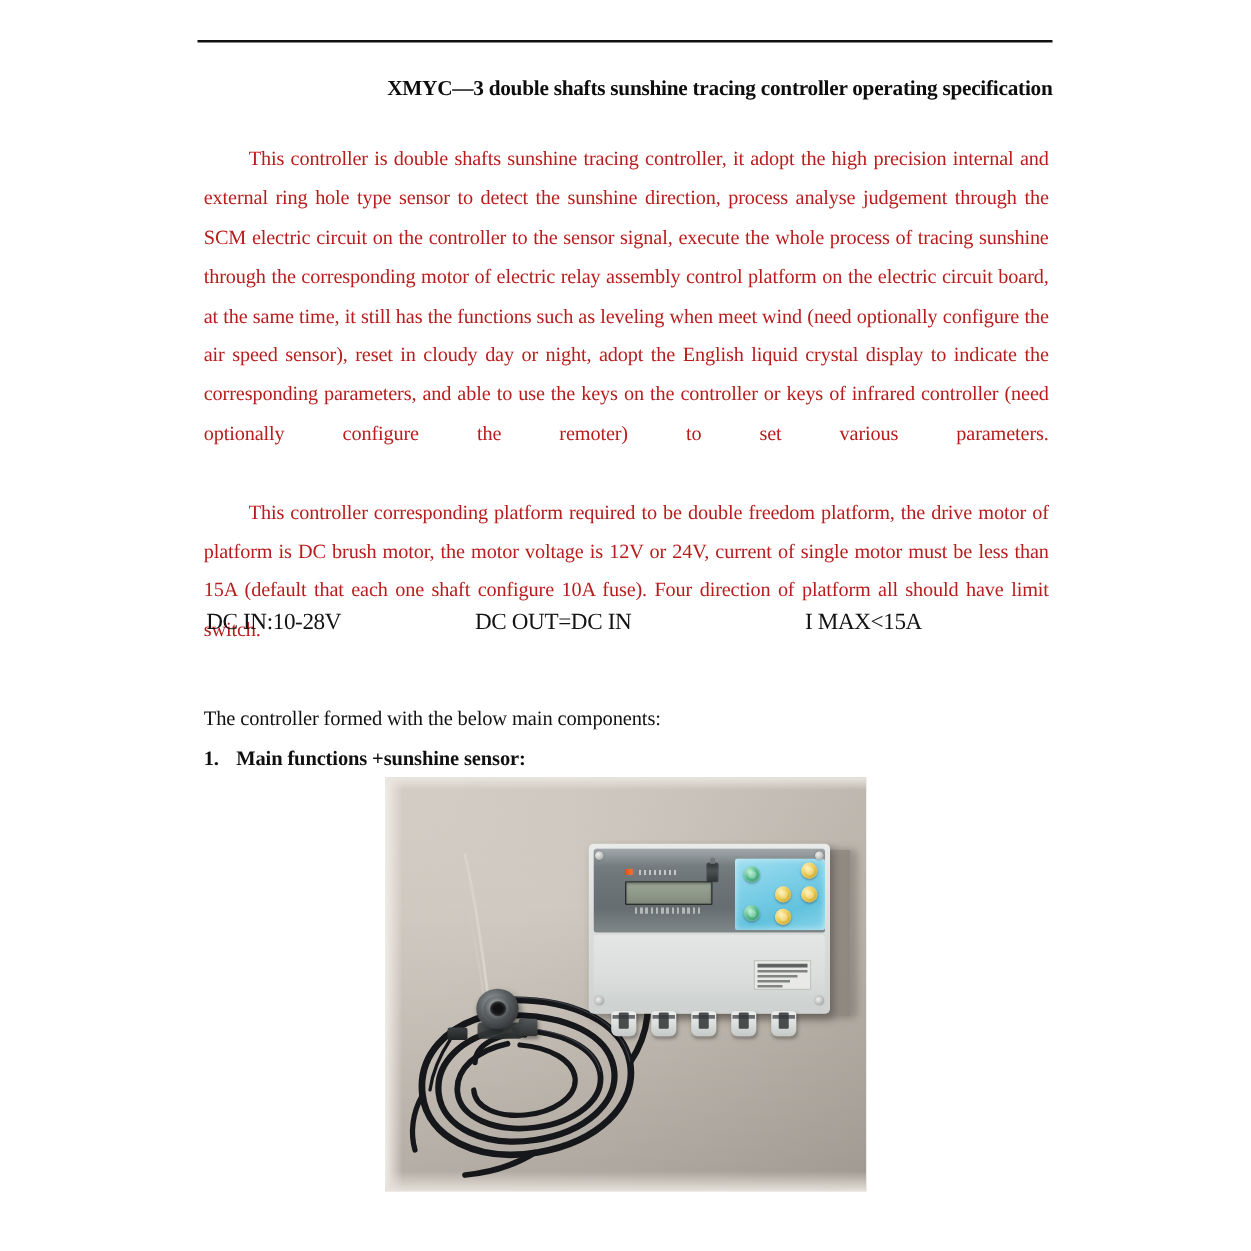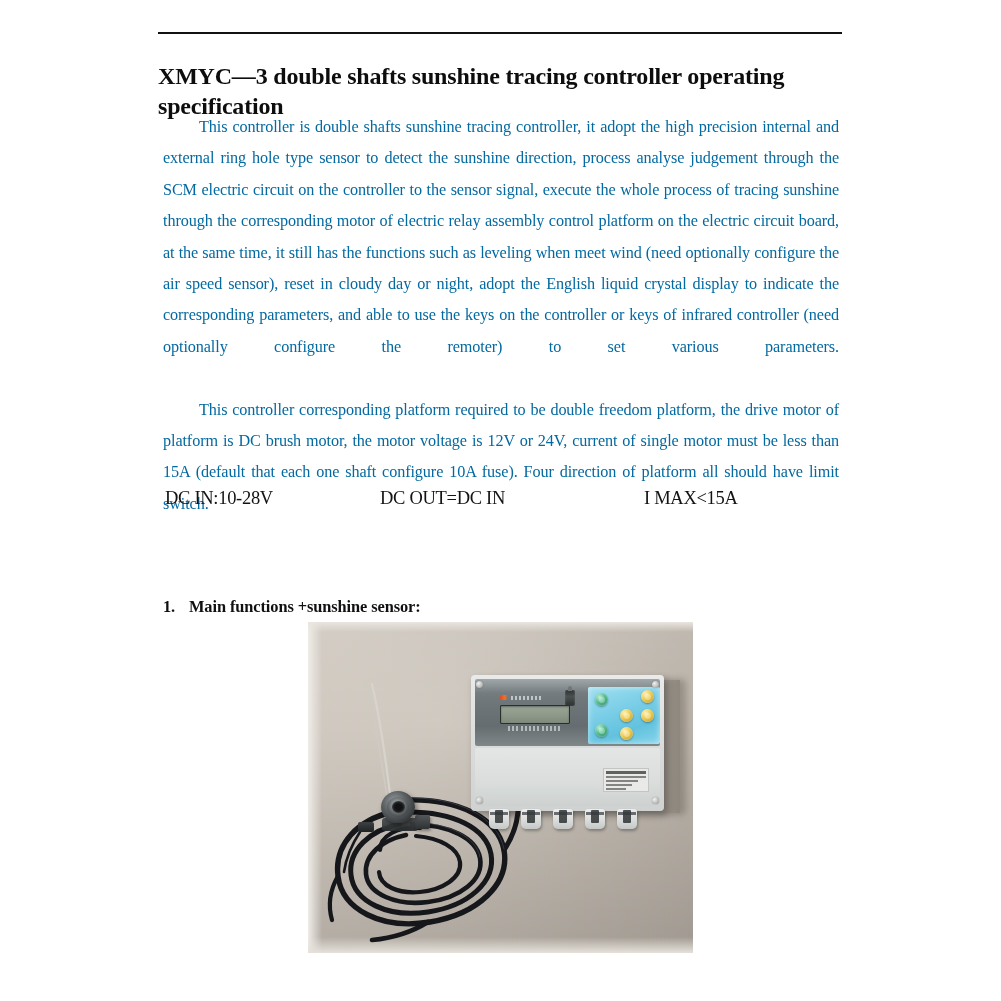--- a/index.html
+++ b/index.html
@@ -33,22 +33,22 @@
     height: 0;
     border-top: 2px solid #111111;
   }
 
   
   .doc-title {
     position: absolute;
     left: 158px;
     top: 45px;
     width: 684px;
-    text-align: left;
-    font-size: 24px;
+    text-align: right;
+    font-size: 17px;
     font-weight: bold;
     letter-spacing: -0.2px;
     line-height: 30px;
     color: #0d0d0d;
   }
 
   
   .body-block {
     position: absolute;
     left: 163px;
@@ -56,21 +56,21 @@
     width: 676px;
   }
 
   p.para {
     margin: 0;
     font-size: 16.2px;
     line-height: 31.4px;
     text-align: justify;
     text-justify: inter-word;
     text-indent: 36px;
-    color: #0369a1;
+    color: #b91c1c;
     letter-spacing: -0.1px;
   }
   p.para + p.para {
     margin-top: 0;
   }
   
   p.para:after {
     content: "";
     display: inline-block;
     width: 100%;
@@ -404,20 +404,21 @@
     <p class="para">This controller is double shafts sunshine tracing controller, it adopt the high precision internal and external ring hole type sensor to detect the sunshine direction, process analyse judgement through the SCM electric circuit on the controller to the sensor signal, execute the whole process of tracing sunshine through the corresponding motor of electric relay assembly control platform on the electric circuit board, at the same time, it still has the functions such as leveling when meet wind (need optionally configure the air speed sensor), reset in cloudy day or night, adopt the English liquid crystal display to indicate the corresponding parameters, and able to use the keys on the controller or keys of infrared controller (need optionally configure the remoter) to set various parameters.</p>
     <p class="para">This controller corresponding platform required to be double freedom platform, the drive motor of platform is DC brush motor, the motor voltage is 12V or 24V, current of single motor must be less than 15A (default that each one shaft configure 10A fuse). Four direction of platform all should have limit switch.</p>
   </div>
 
   <div class="spec-row">
     <span class="spec-item spec-in">DC IN:10-28V</span>
     <span class="spec-item spec-out">DC OUT=DC IN</span>
     <span class="spec-item spec-max">I MAX&lt;15A</span>
   </div>
 
+  <div class="components-intro">The controller formed with the below main components:</div>
 
   <div class="components-list">
     <div>
       <span class="li-num">1.</span><span>Main functions +sunshine sensor:</span>
     </div>
   </div>
 
   <div class="photo">
     <div class="wall-shade"></div>
     <div class="wall-edge-l"></div>

